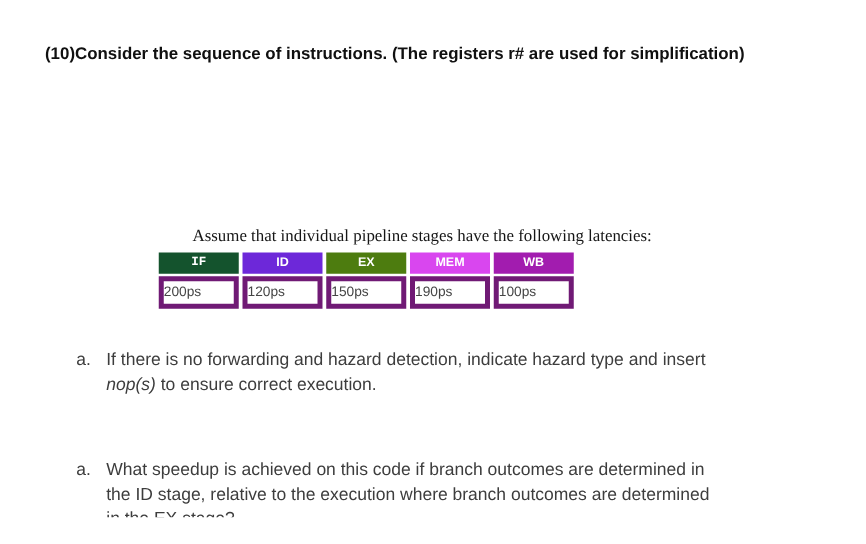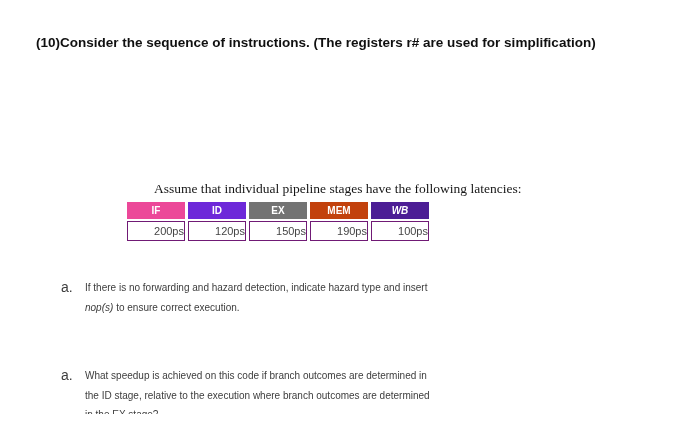--- a/index.html
+++ b/index.html
@@ -61,44 +61,44 @@
     font-family: "Liberation Sans", sans-serif;
     font-size: 10px;
     font-weight: bold;
     text-align: center;
   }
   .latency-table td {
     width: 56px;
     height: 16px;
     padding: 1px 0;
     background: #ffffff;
-    border: 1px solid #701a75;
+    border: 4px solid #701a75;
     color: #454545;
     font-family: "Liberation Sans", sans-serif;
     font-size: 11px;
-    text-align: right;
+    text-align: left;
     margin-left: 41px;
   }
   .question {
     position: absolute;
     left: 61px;
     display: flex;
     align-items: flex-start;
   }
   .q1 { top: 278px; }
   .q2 { top: 366px; }
   .q-label {
     width: 24px;
     flex: 0 0 24px;
     font-size: 14px;
     line-height: 19.5px;
     color: #3d3d3d;
   }
   .q-body {
-    font-size: 10px;
+    font-size: 14px;
     line-height: 19.5px;
     color: #3d3d3d;
     max-width: 560px;
   }
   .q-body em {
     font-style: italic;
   }
 </style>
 </head>
 <body>
@@ -106,25 +106,25 @@
 <div class="page">
 
   <div class="title">(10)Consider the sequence of instructions. (The registers r# are used for simplification)</div>
 
 
   <div class="latency-intro">Assume that individual pipeline stages have the following latencies:</div>
 
   <table class="latency-table">
     <tbody>
       <tr>
-        <th style="background: #ec4899; color: rgb(255, 255, 255);">IF</th>
+        <th style="background: #14532d; color: rgb(255, 255, 255); font-family: Liberation Mono, monospace;">IF</th>
         <th style="background: #6d28d9; color: rgb(255, 255, 255);">ID</th>
-        <th style="background: #737373; color: rgb(255, 255, 255);">EX</th>
-        <th style="background: #c2410c; color: rgb(255, 255, 255);">MEM</th>
-        <th style="background: #4c1d95; color: rgb(255, 255, 255); font-style: italic;">WB</th>
+        <th style="background: #4d7c0f; color: rgb(255, 255, 255);">EX</th>
+        <th style="background: #d946ef; color: rgb(255, 255, 255);">MEM</th>
+        <th style="background: #a21caf; color: rgb(255, 255, 255);">WB</th>
       </tr>
       <tr>
         <td>200ps</td>
         <td>120ps</td>
         <td>150ps</td>
         <td>190ps</td>
         <td>100ps</td>
       </tr>
     </tbody>
   </table>

